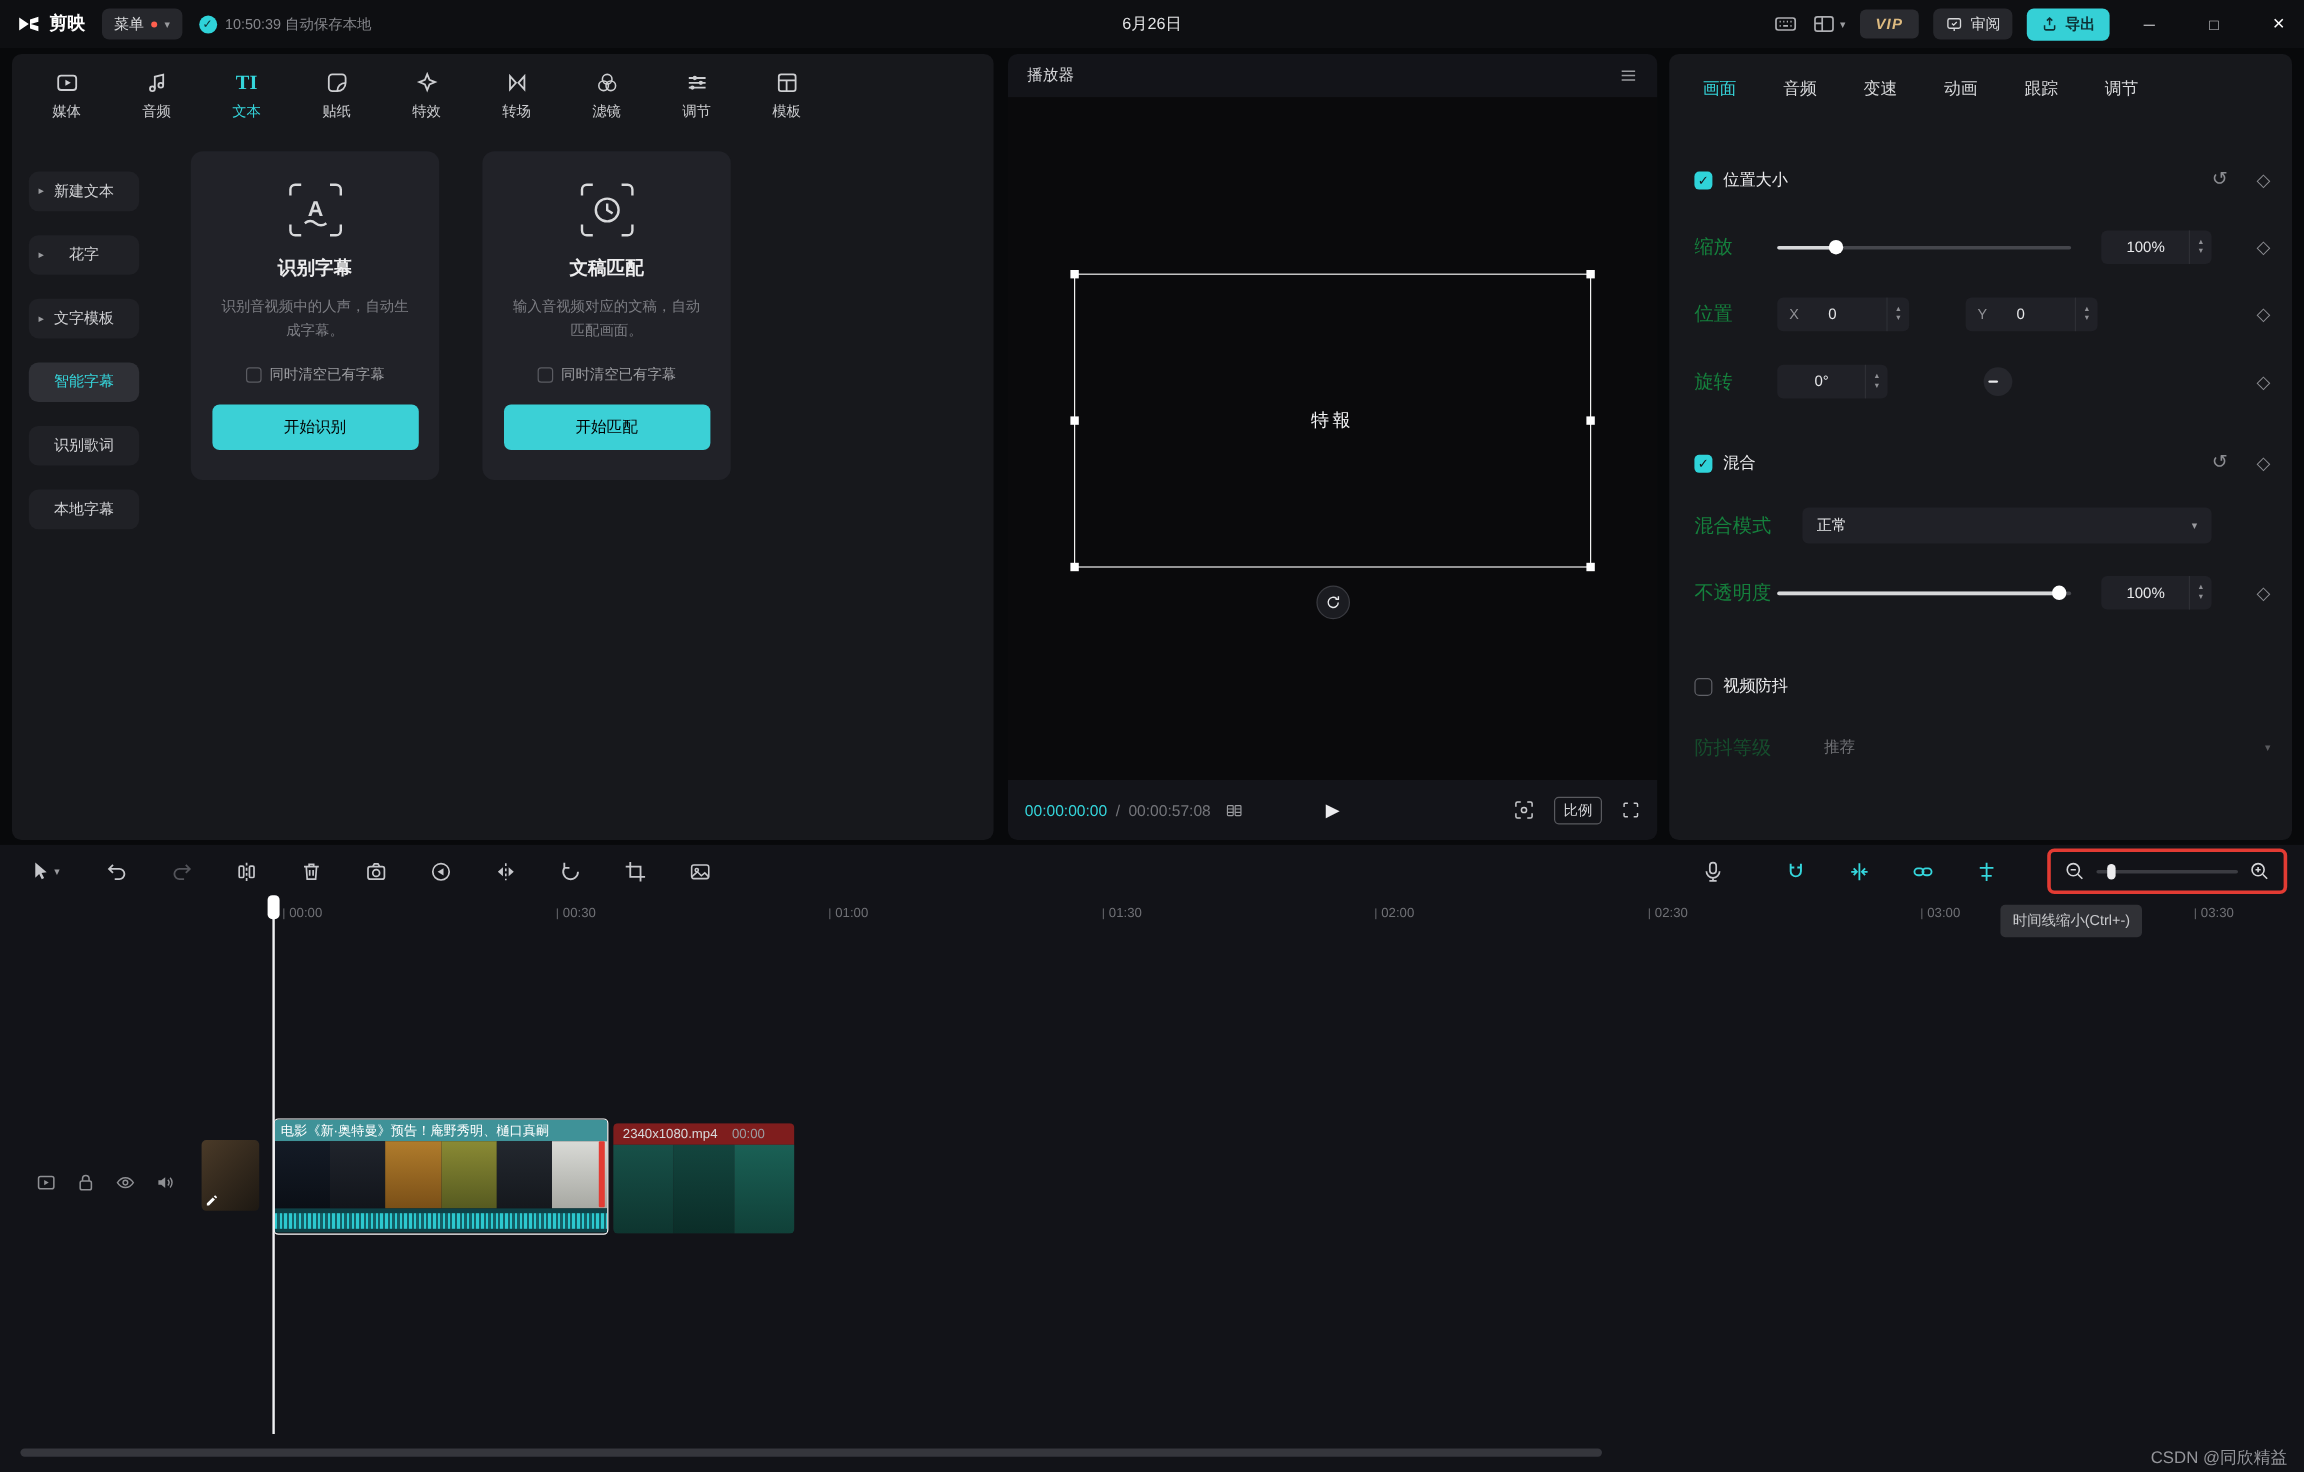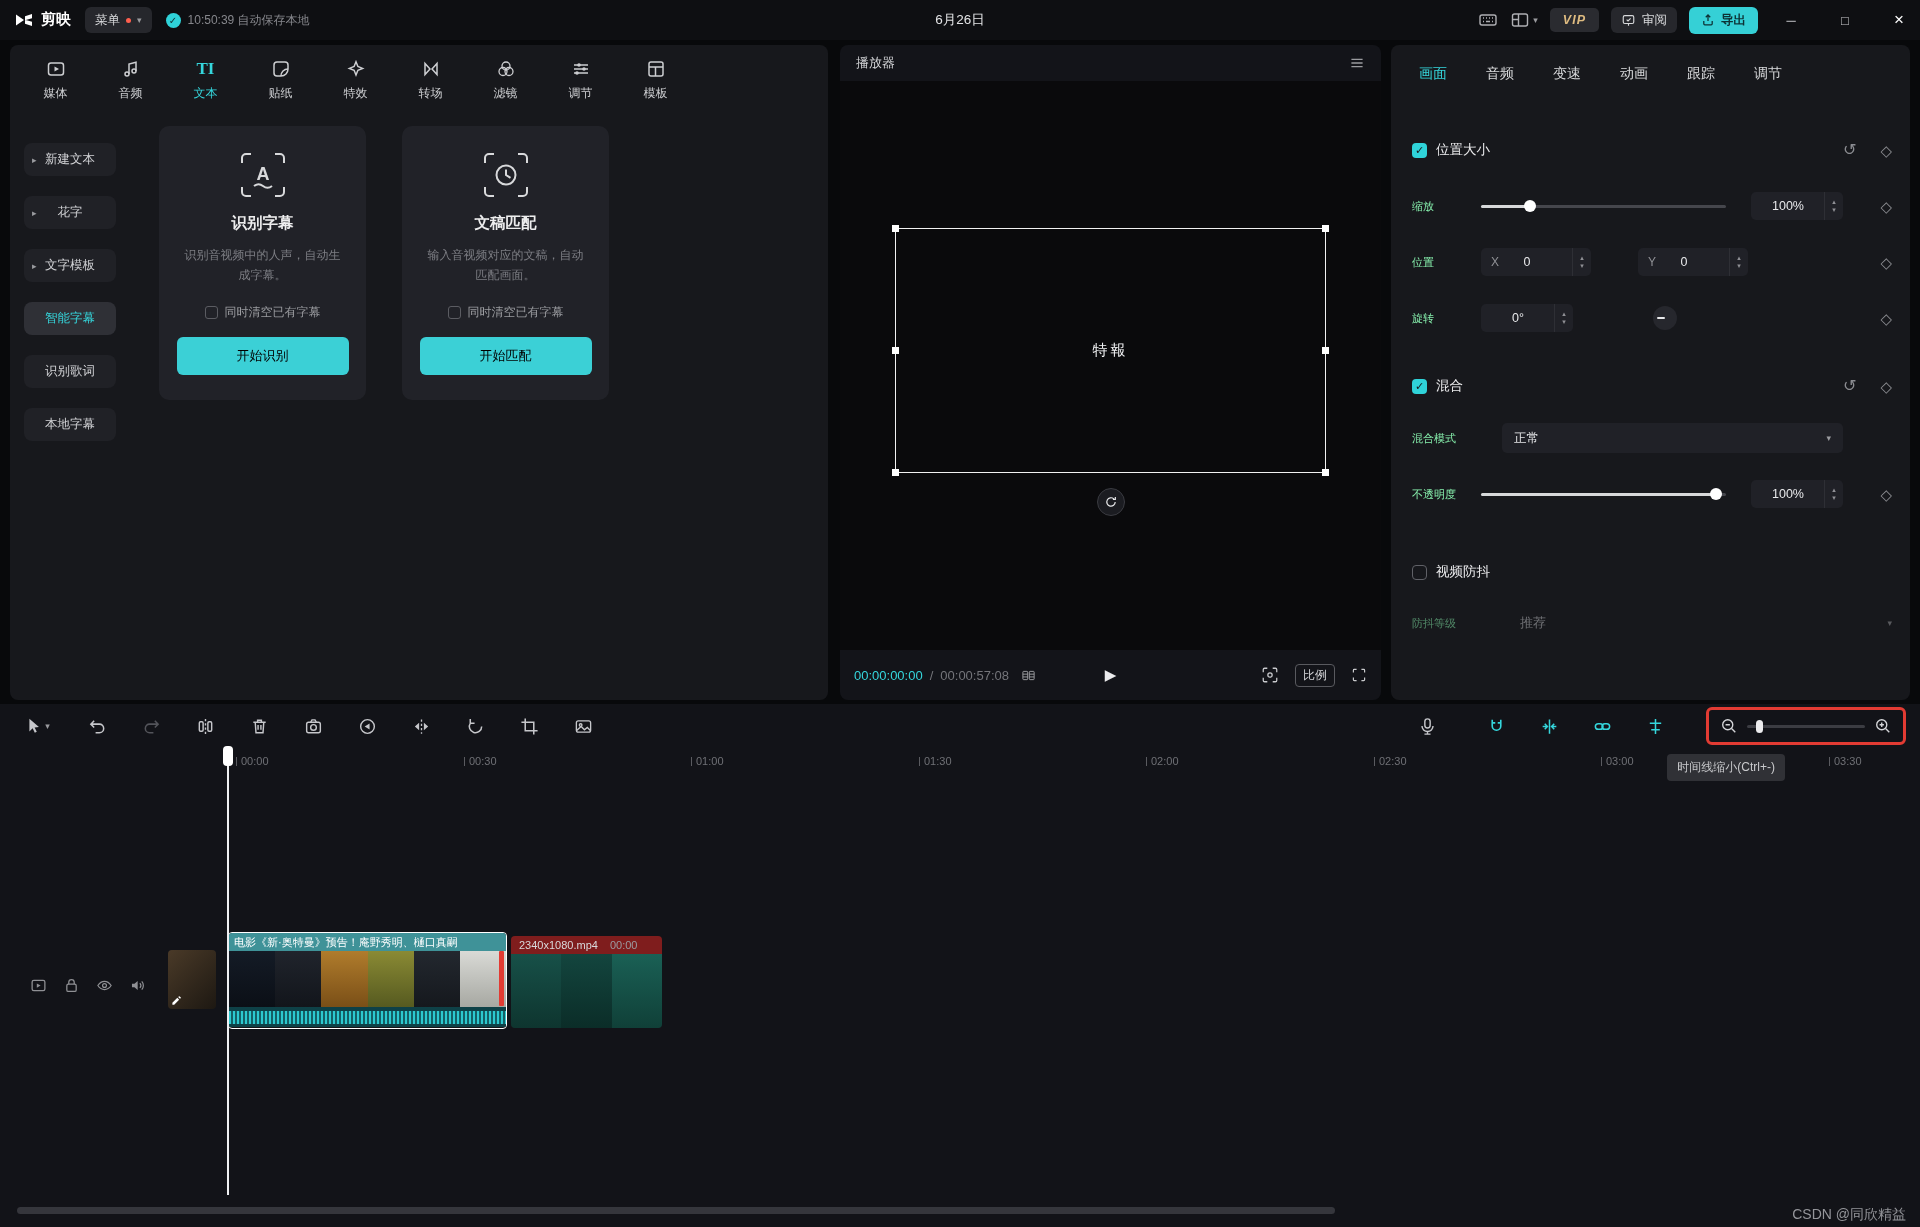--- a/index.html
+++ b/index.html
@@ -91,21 +91,21 @@
   .sechead{display:flex;align-items:center;height:30px;margin:38px 18px 0 21px}
   .cbx{width:15px;height:15px;border-radius:4px;background:#2fd3d9;color:#15161a;font-size:11px;font-weight:bold;
        display:flex;align-items:center;justify-content:center;flex:none}
   .cbx.off{background:transparent;border:1.5px solid #606167;box-sizing:border-box}
   .sechead .st{margin-left:9px;font-size:13.5px;font-weight:normal;color:#ececee}
   .reset{font-size:16px;color:#8b8c91;line-height:1}
   .kf{font-size:15px;color:#8b8c91;line-height:1}
   .sechead .reset{margin-left:auto}
   .sechead .kf{margin-left:24px}
   .prow{display:flex;align-items:center;height:30px;margin:26px 18px 0 21px}
-  .prow .lbl{width:69px;font-size:11px;color:#86efac;flex:none}
+  .prow .lbl{width:69px;font-size:16px;color:#15803d;flex:none}
   .prow .kf{margin-left:auto}
   .slider{position:relative;width:245px;height:14px}
   .slider .trk{position:absolute;left:0;right:0;top:5.5px;height:3px;background:#45464c;border-radius:2px}
   .slider .fill{height:3px;background:#d7d8da;border-radius:2px}
   .slider .knob{position:absolute;top:1px;width:12px;height:12px;border-radius:50%;background:#fff;transform:translateX(-50%)}
   .valbox{position:relative;width:92px;height:28px;background:#202127;border-radius:5px;margin-left:25px;flex:none}
   .valbox .val{position:absolute;inset:0 18px 0 0;display:flex;align-items:center;justify-content:center;
                font-size:12.5px;color:#e8e9eb}
   .valbox .pfx{position:absolute;left:10px;top:0;bottom:0;display:flex;align-items:center;font-size:12px;color:#8f9095}
   .stepper{position:absolute;right:0;top:0;bottom:0;width:18px;border-left:1px solid #2e2f35;display:flex;

